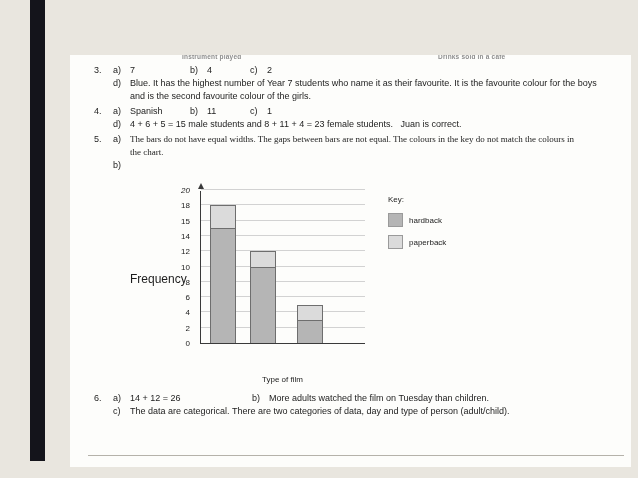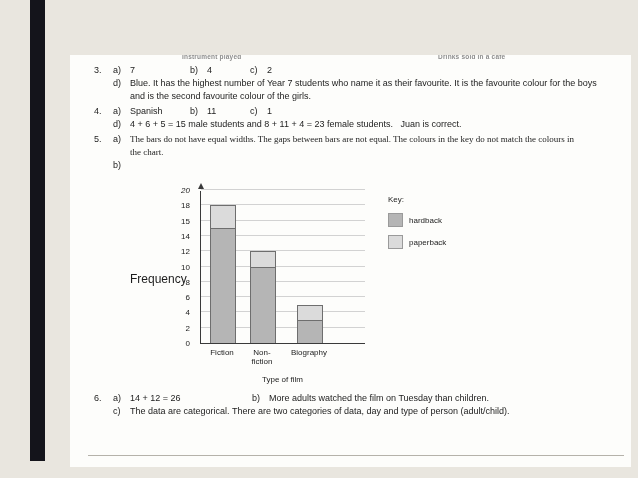--- a/index.html
+++ b/index.html
@@ -159,26 +159,20 @@
             </div>
             <div class="bar" style="left: 49px; width: 26px; height: 91.8px;">
               <div style="height: 15.3px; background: rgb(219, 219, 219); border-bottom: 1px solid rgb(110, 110, 110);"></div>
               <div style="flex: 1 1 0%; background: rgb(181, 181, 181);"></div>
             </div>
             <div class="bar" style="left: 96px; width: 26px; height: 38.25px;">
               <div style="height: 15.3px; background: rgb(219, 219, 219); border-bottom: 1px solid rgb(110, 110, 110);"></div>
               <div style="flex: 1 1 0%; background: rgb(181, 181, 181);"></div>
             </div>
           </div>
-        <div class="xlabels" id="xlabels">
-            <div class="xcat" style="left: 22px;">Fiction</div>
-            <div class="xcat" style="left: 62px;">Non-
-fiction</div>
-            <div class="xcat" style="left: 109px;">Biography</div>
-          </div>
         <div class="xaxis-label">Type of film</div>
         <div class="key">
           <div class="key-title">Key:</div>
           <div id="keyitems">
               <div class="key-item">
                 <span class="swatch" style="background: rgb(181, 181, 181);"></span>
                 <span>hardback</span>
               </div>
               <div class="key-item">
                 <span class="swatch" style="background: rgb(219, 219, 219);"></span>

